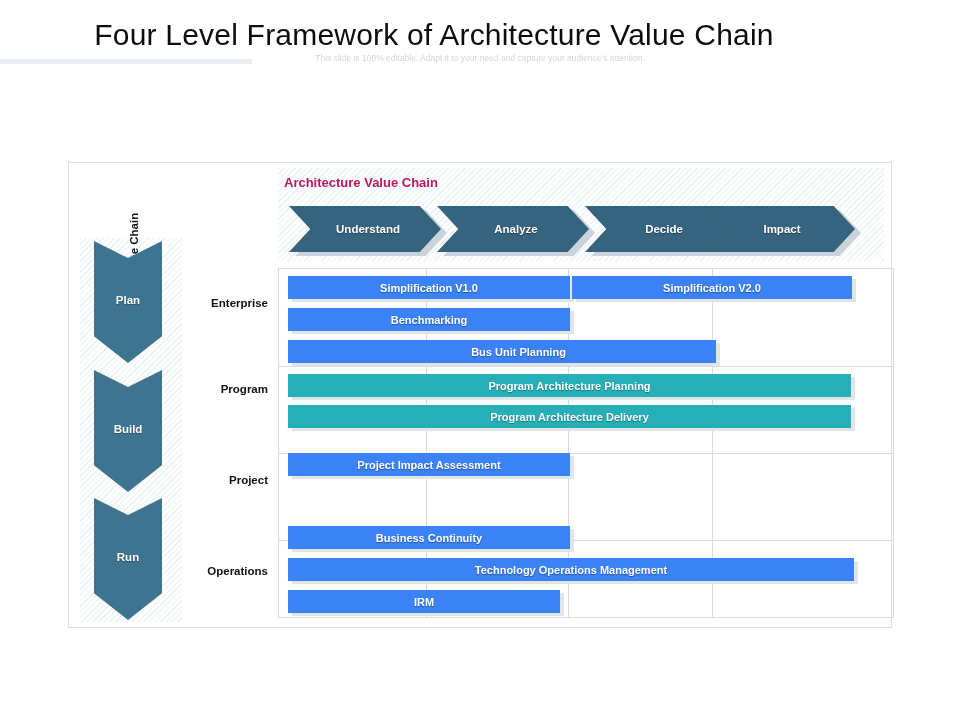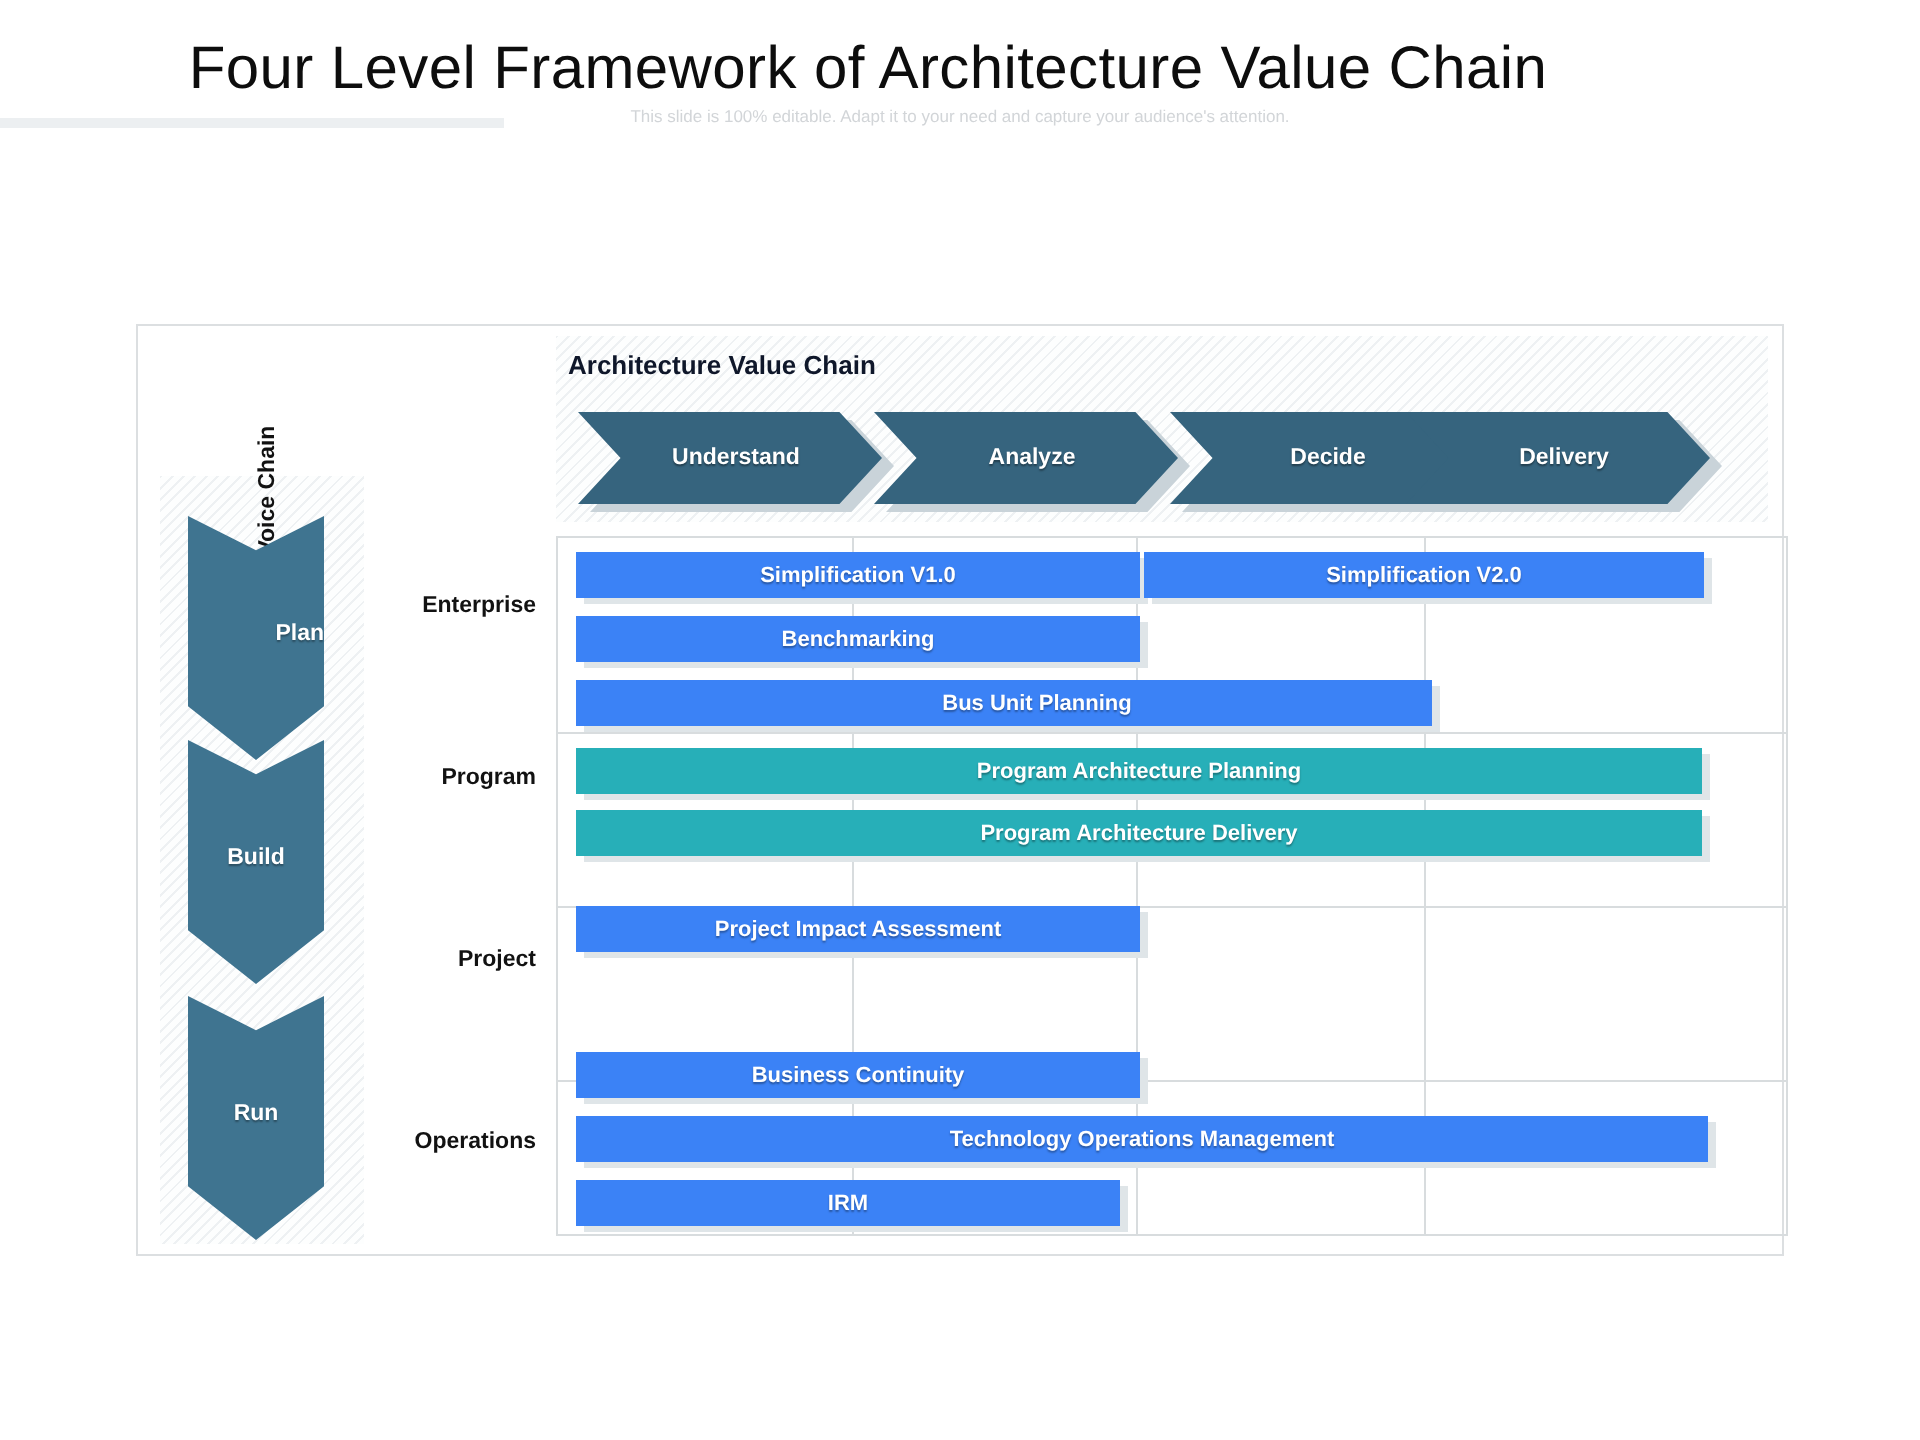--- a/index.html
+++ b/index.html
@@ -66,42 +66,42 @@
     position:absolute;
     width:68px;
     background:#3f7490;
     clip-path:polygon(0 0, 50% 14%, 100% 0, 100% 78%, 50% 100%, 0 78%);
     color:#ffffff;
     font-size:11.5px; font-weight:bold;
     text-align:center;
     display:flex; align-items:center; justify-content:center;
     text-shadow:0 1px 1px rgba(0,0,0,.35);
   }
-  #vchevron-plan  { left:94px; top:258px; height:122px;justify-content:flex-end; }
+  #vchevron-plan  { left:94px; top:241px; height:122px; }
   #vchevron-build { left:94px; top:370px; height:122px; }
   #vchevron-run   { left:94px; top:498px; height:122px; }
   .vchevron > span { padding-bottom:4px; }
 
   
   .level-label {
     position:absolute; right:0; width:120px;
     text-align:right;
     font-size:11.5px; font-weight:bold; color:#121212;
     white-space:nowrap;
   }
   #level-labels { position:absolute; left:148px; top:162px; width:120px; height:466px; }
 
   
   #value-chain-panel {
     position:absolute; left:278px; top:168px;
     width:606px; height:93px;
   }
   #value-chain-title {
     position:absolute; left:284px; top:175px;
-    font-size:13px; font-weight:bold; color:#0f172a;
+    font-size:13px; font-weight:bold; color:#be185d;
     white-space:nowrap;
   }
   
   .hchevron {
     position:absolute; top:206px; height:46px;
     background:#36647e;
     clip-path:polygon(0 0, 86% 0, 100% 50%, 86% 100%, 0 100%, 14% 50%);
     color:#ffffff;
     font-size:11.5px; font-weight:bold;
     display:flex; align-items:center; justify-content:center;
@@ -189,21 +189,21 @@
 <div class="hchevron" style="left:289px; width:152px;">
   <span>Understand</span>
 </div>
 <div class="hchevron" style="left:437px; width:152px;">
   <span>Analyze</span>
 </div>
 <div class="hchevron" style="left:585px; width:152px;">
   <span>Decide</span>
 </div>
 <div class="hchevron" style="left:703px; width:152px;">
-  <span>Delivery</span>
+  <span>Impact</span>
 </div>
 
 <div id="grid-region">
 
   <div class="grid-hline" style="top:0px;"></div>
   <div class="grid-hline" style="top:98px;"></div>
   <div class="grid-hline" style="top:185px;"></div>
   <div class="grid-hline" style="top:272px;"></div>
   <div class="grid-hline" style="top:349px;"></div>
 

